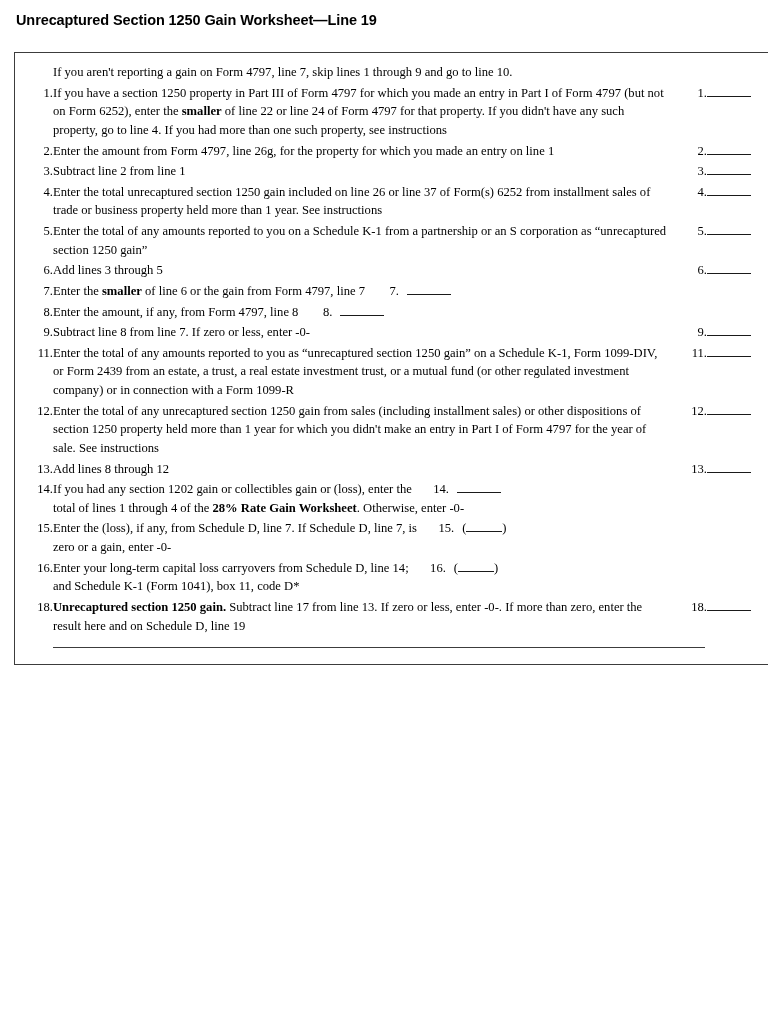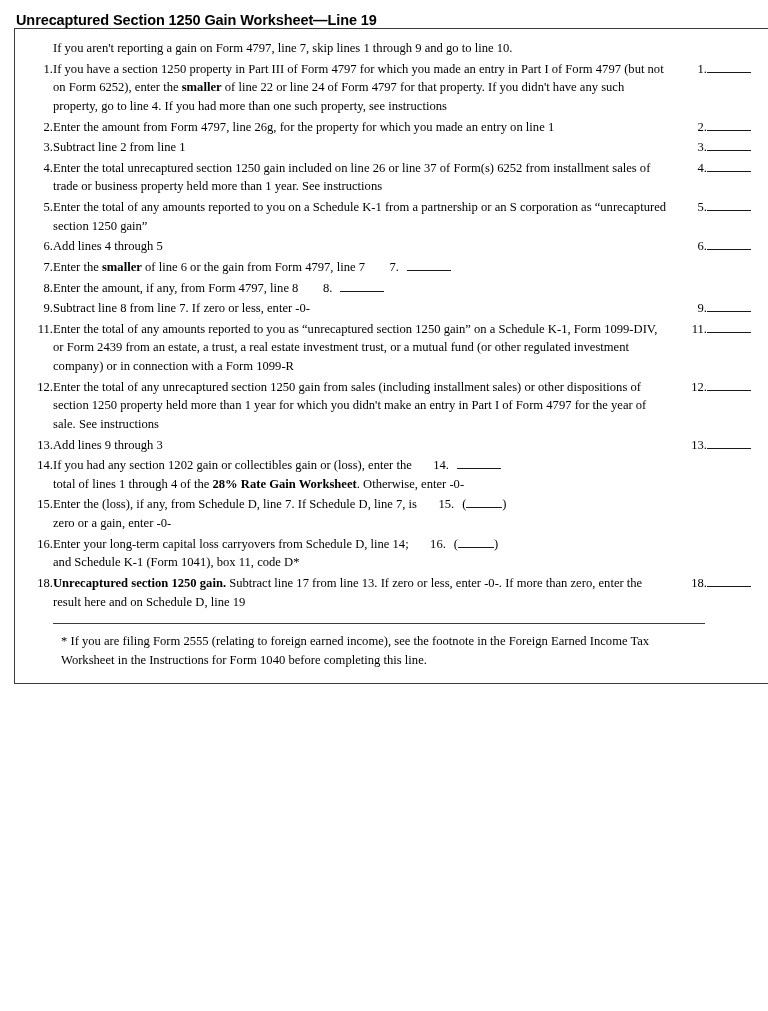--- a/index.html
+++ b/index.html
@@ -16,21 +16,21 @@
   }
   .page {
     width: 768px;
     box-sizing: border-box;
     padding: 8px 14px 0 14px;
   }
   .worksheet-title {
     font-size: 14.5px;
     font-weight: bold;
     letter-spacing: -0.1px;
-    margin: 4px 0 0 2px;
+    margin: 4px 0 24px 2px;
   }
   .worksheet-box {
     border: 1px solid #3c3c3c;
     box-sizing: border-box;
     width: 756px;
     padding: 10px 8px 8px 8px;
     font-family: Liberation Serif, serif;
   }
   table.lines {
     border-collapse: collapse;
@@ -145,21 +145,21 @@
             <td class="rblank"><span class="blank"></span></td>
           </tr>
           <tr class="row">
             <td class="num">5.</td>
             <td class="text"><span>Enter the total of any amounts reported to you on a Schedule K-1 from a partnership or an S corporation as “unrecaptured section 1250 gain”</span></td>
             <td class="rnum">5.</td>
             <td class="rblank"><span class="blank"></span></td>
           </tr>
           <tr class="row">
             <td class="num">6.</td>
-            <td class="text"><span>Add lines 4 through 5</span></td>
+            <td class="text"><span>Add lines 3 through 5</span></td>
             <td class="rnum">6.</td>
             <td class="rblank"><span class="blank"></span></td>
           </tr>
           <tr class="row">
             <td class="num">7.</td>
             <td class="text"><span>Enter the </span><b>smaller</b><span> of line 6 or the gain from Form 4797, line 7</span><span class="inline-entry"><span class="lbl">7.</span><span class="blank"></span></span></td>
             <td class="rnum"></td>
             <td class="rblank"></td>
           </tr>
           <tr class="row">
@@ -181,21 +181,21 @@
             <td class="rblank"><span class="blank"></span></td>
           </tr>
           <tr class="row">
             <td class="num">12.</td>
             <td class="text"><span>Enter the total of any unrecaptured section 1250 gain from sales (including installment sales) or other dispositions of section 1250 property held more than 1 year for which you didn't make an entry in Part I of Form 4797 for the year of sale. See instructions</span></td>
             <td class="rnum">12.</td>
             <td class="rblank"><span class="blank"></span></td>
           </tr>
           <tr class="row">
             <td class="num">13.</td>
-            <td class="text"><span>Add lines 9 through 3</span></td>
+            <td class="text"><span>Add lines 8 through 12</span></td>
             <td class="rnum">13.</td>
             <td class="rblank"><span class="blank"></span></td>
           </tr>
           <tr class="row">
             <td class="num">14.</td>
             <td class="text"><span>If you had any section 1202 gain or collectibles gain or (loss), enter the </span><span class="inline-entry"><span class="lbl">14.</span><span class="blank"></span></span><br><span>total of lines 1 through 4 of the </span><b>28% Rate Gain Worksheet</b><span>. Otherwise, enter -0-</span></td>
             <td class="rnum"></td>
             <td class="rblank"></td>
           </tr>
           <tr class="row">
@@ -213,16 +213,15 @@
           <tr class="row">
             <td class="num">18.</td>
             <td class="text"><b>Unrecaptured section 1250 gain.</b><span> Subtract line 17 from line 13. If zero or less, enter -0-. If more than zero, enter the result here and on Schedule D, line 19</span></td>
             <td class="rnum">18.</td>
             <td class="rblank"><span class="blank"></span></td>
           </tr>
         </tbody>
     </table>
 
     <div class="footnote-sep"></div>
-    <div class="footnote">* If you are filing Form 2555 (relating to foreign earned income), see the footnote in the Foreign Earned Income Tax Worksheet in the Instructions for Form 1040 before completing this line.</div>
   </div>
 
 </div>
 
 </body></html>

